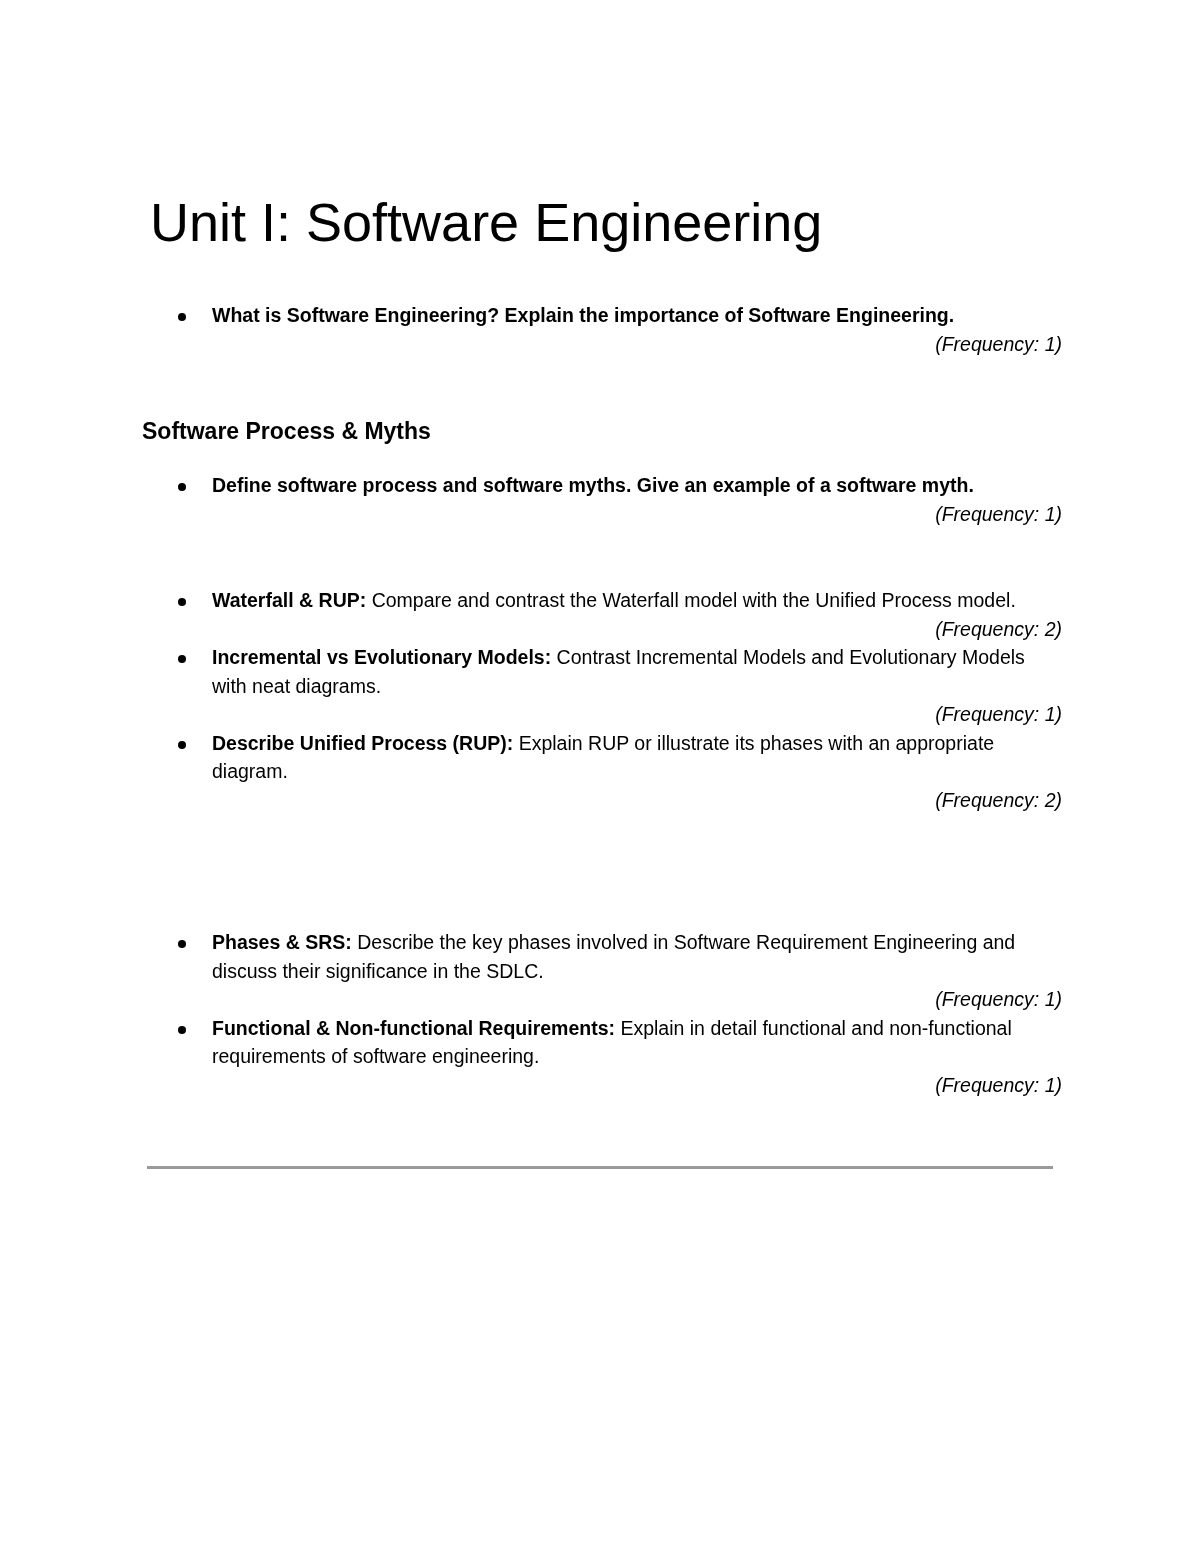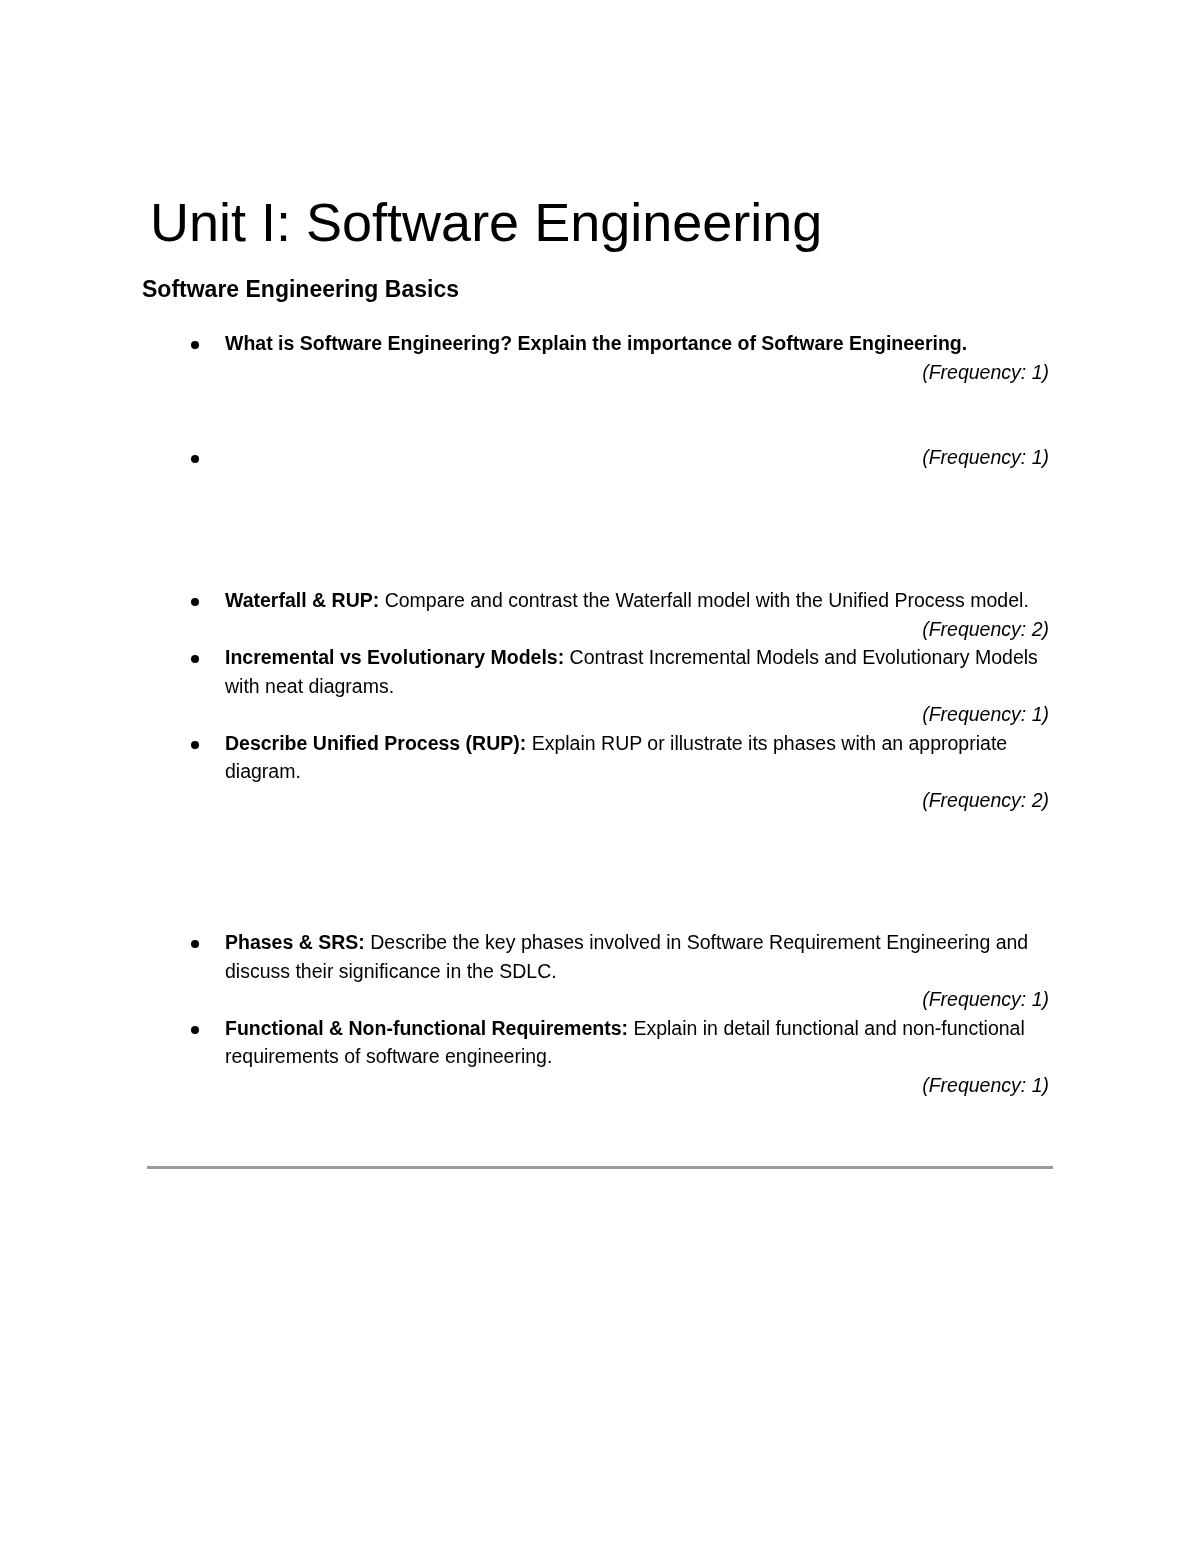--- a/index.html
+++ b/index.html
@@ -34,21 +34,21 @@
       margin: 0;
       line-height: 28px;
     }
     .section {
       position: absolute;
       left: 0;
       width: 920px;
     }
     ul.items {
       list-style: none;
-      margin: 13px;
+      margin: 0;
       padding: 0;
     }
     ul.items li {
       position: relative;
       padding-left: 70px;
       font-size: 19.5px;
       line-height: 28.5px;
     }
     ul.items li .bullet {
       position: absolute;
@@ -76,35 +76,35 @@
       background: #9a9a9a;
     }
   </style>
 </head>
 <body>
 
 <div class="page">
   <h1 class="title">Unit I: Software Engineering</h1>
 
   <div class="section" style="top: 87px;">
-    <h2 class="section-heading">Software Engineering Basics</h2>
     <ul class="items" style="margin-top: 26px;">
       <li>
         <span class="bullet"></span>
         <span class="lead">What is Software Engineering? Explain the importance of Software Engineering.</span><span></span>
         <span class="freq">(Frequency: 1)</span>
       </li>
     </ul>
   </div>
 
   <div class="section" style="top: 229px;">
+    <h2 class="section-heading">Software Process &amp; Myths</h2>
     <ul class="items" style="margin-top: 26px;">
       <li>
         <span class="bullet"></span>
-        <span></span>
+        <span class="lead">Define software process and software myths. Give an example of a software myth.</span><span></span>
         <span class="freq">(Frequency: 1)</span>
       </li>
     </ul>
   </div>
 
   <div class="section" style="top: 371px;">
     <ul class="items" style="margin-top: 27px;">
       <li>
         <span class="bullet"></span>
         <span class="lead">Waterfall &amp; RUP:</span><span> Compare and contrast the Waterfall model with the Unified Process model.</span>

